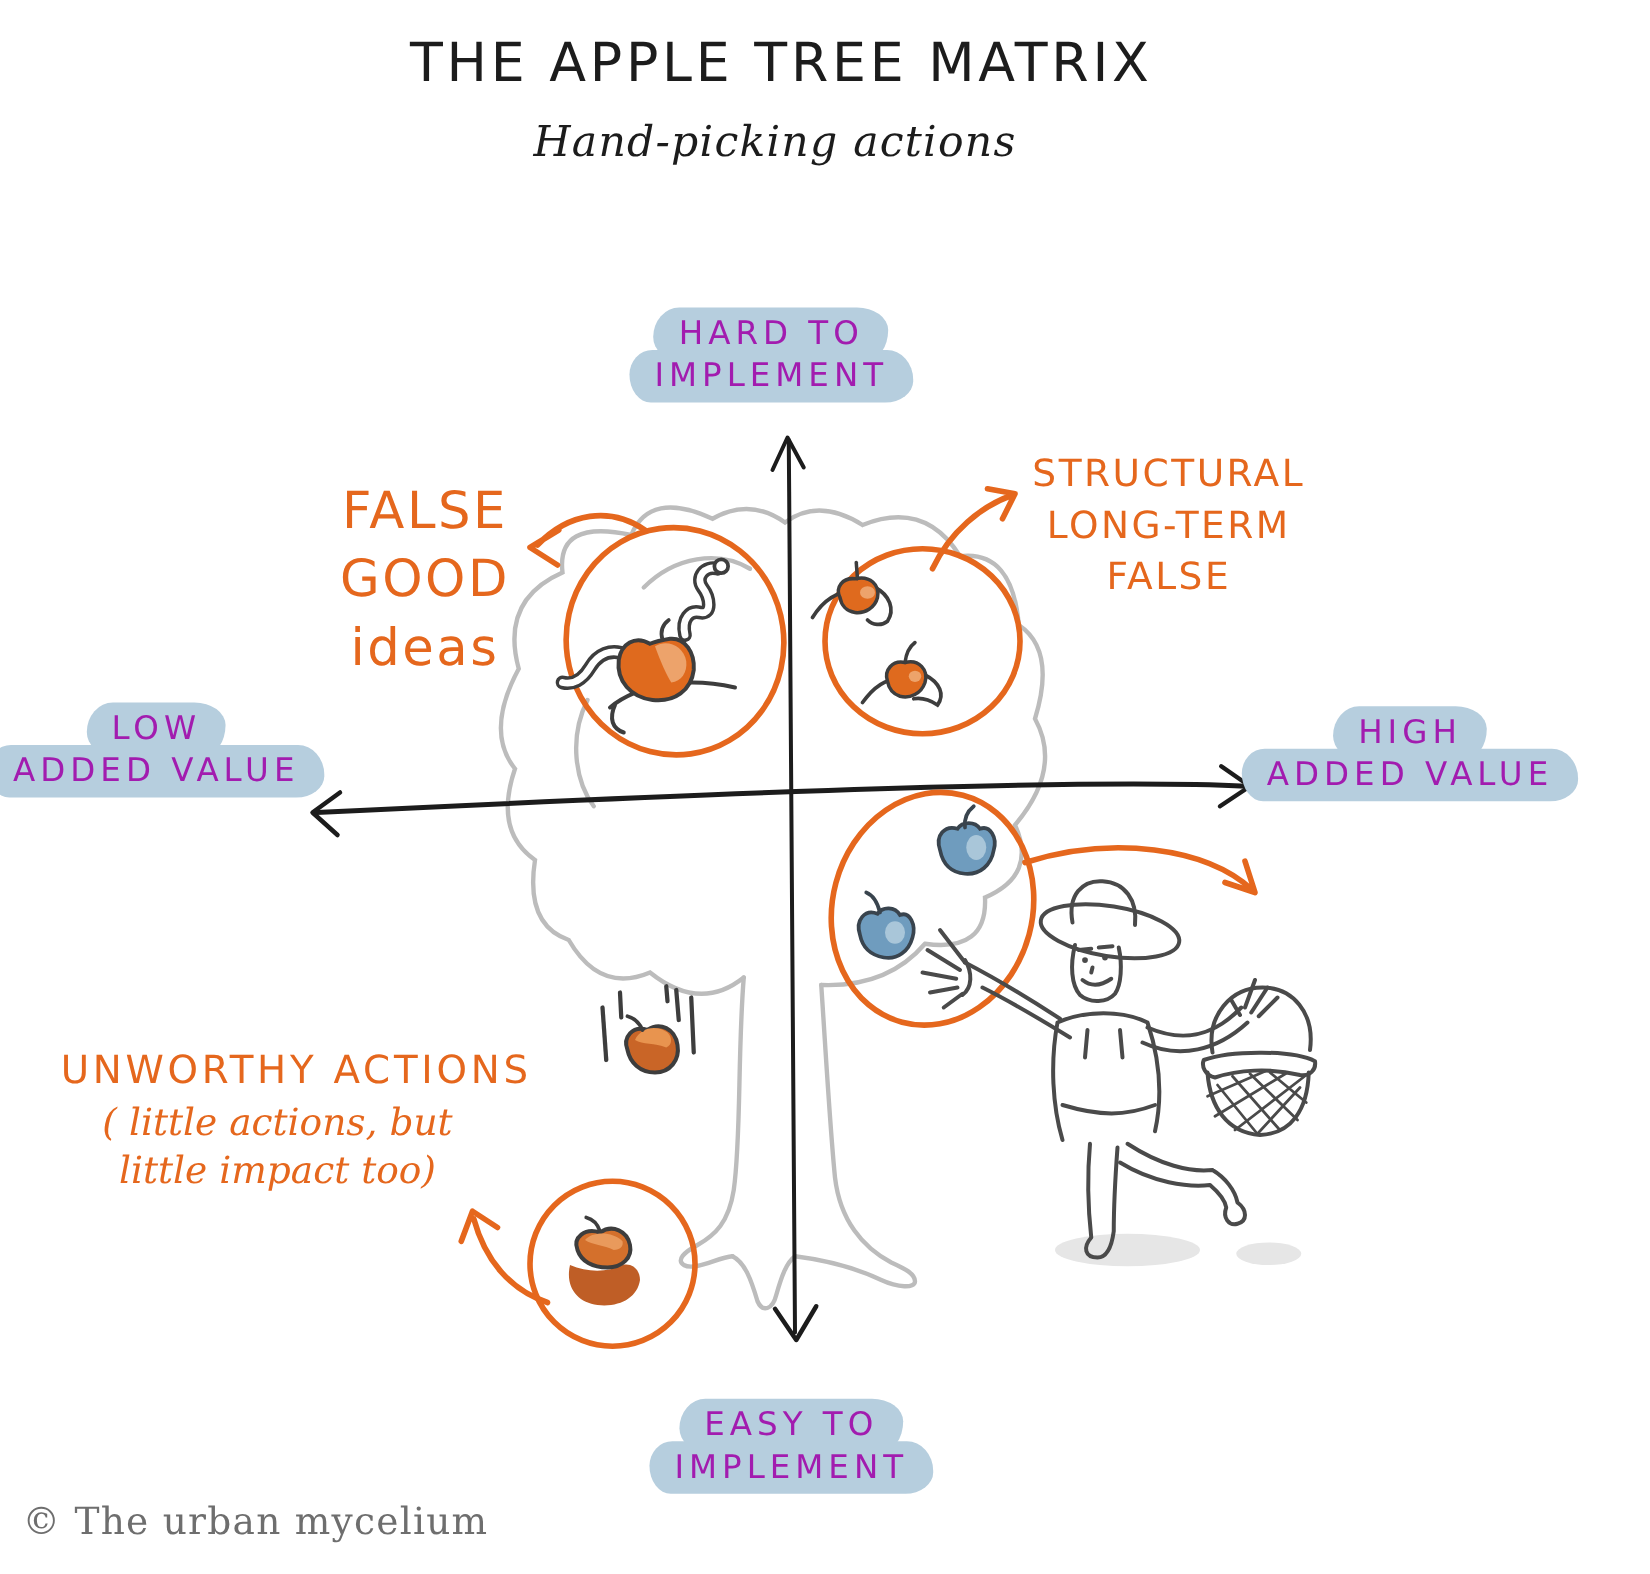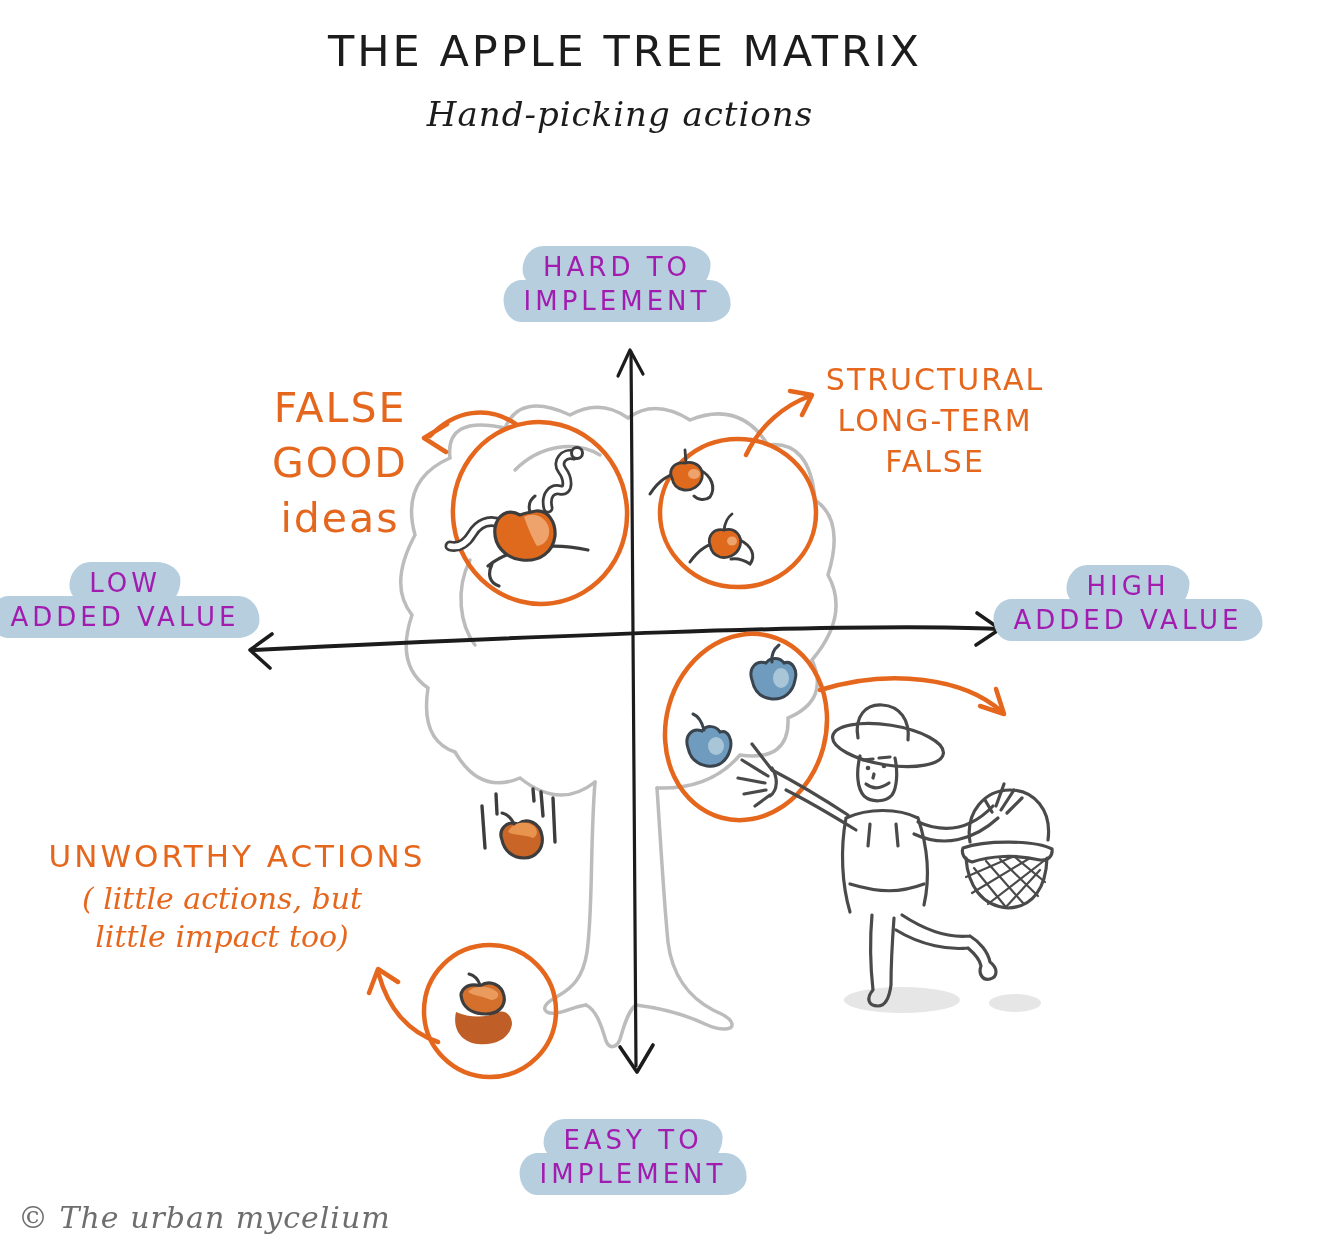--- a/index.html
+++ b/index.html
@@ -20,21 +20,21 @@
   .pill.r2{border-radius:28px 32px 34px 26px / 30px 36px 26px 34px;margin-top:-9px;}
 
   .orange{color:#e5671d;}
   .hand3{font-size:41px;line-height:1.34;letter-spacing:2px;white-space:nowrap;}
   .script{font-family:"DejaVu Serif",serif;font-style:italic;white-space:nowrap;}
   .qw-title{left:1013px;top:702px;font-size:36px;letter-spacing:4px;transform:none;text-align:left;}
   .qw-sub{left:1172px;top:755px;font-size:28px;line-height:1.32;}
   .uw-title{left:237px;top:838px;font-size:31px;letter-spacing:3px;}
   .uw-sub{left:222px;top:880px;font-size:30px;line-height:1.26;}
   .watermark{left:18px;top:1200px;font-size:30px;color:#6e6e6e;font-family:"DejaVu Serif",serif;
-             font-style:italic;letter-spacing:1px;}
+             letter-spacing:1px;}
 </style>
 </head>
 <body>
 
 <div id="canvas">
 
   <svg id="art" width="1320" height="1259" viewBox="0 0 1320 1259">
 
     <g stroke="#bcbcbc" stroke-width="3.5" fill="none" stroke-linecap="round">
       <path d="M595,782

